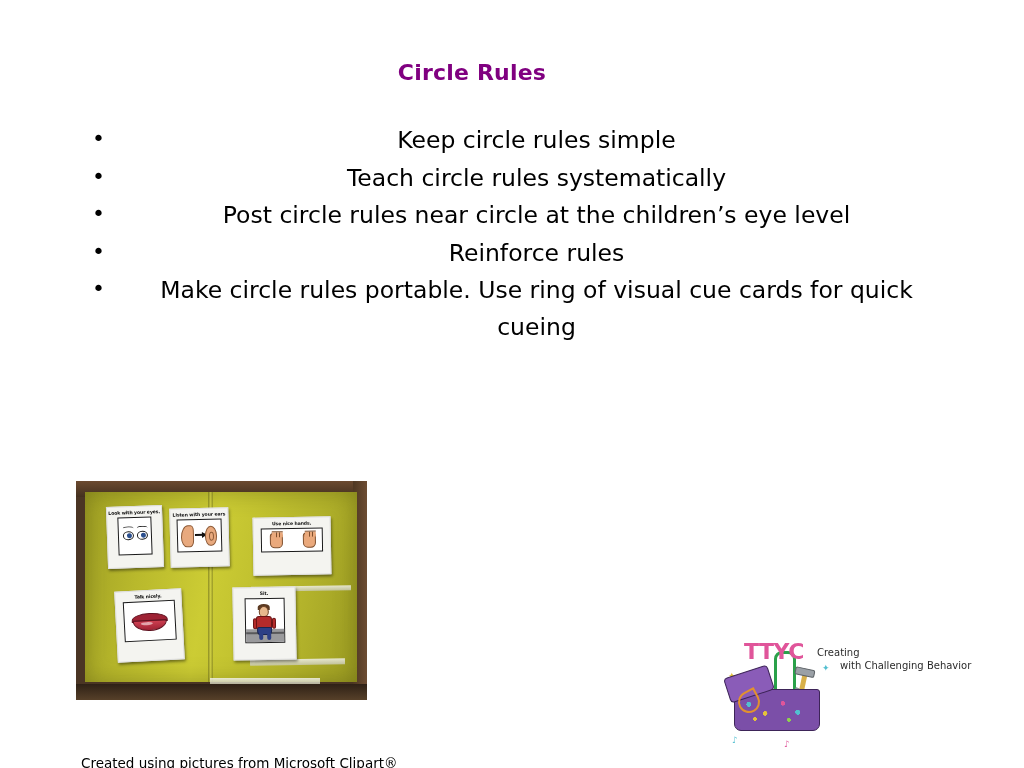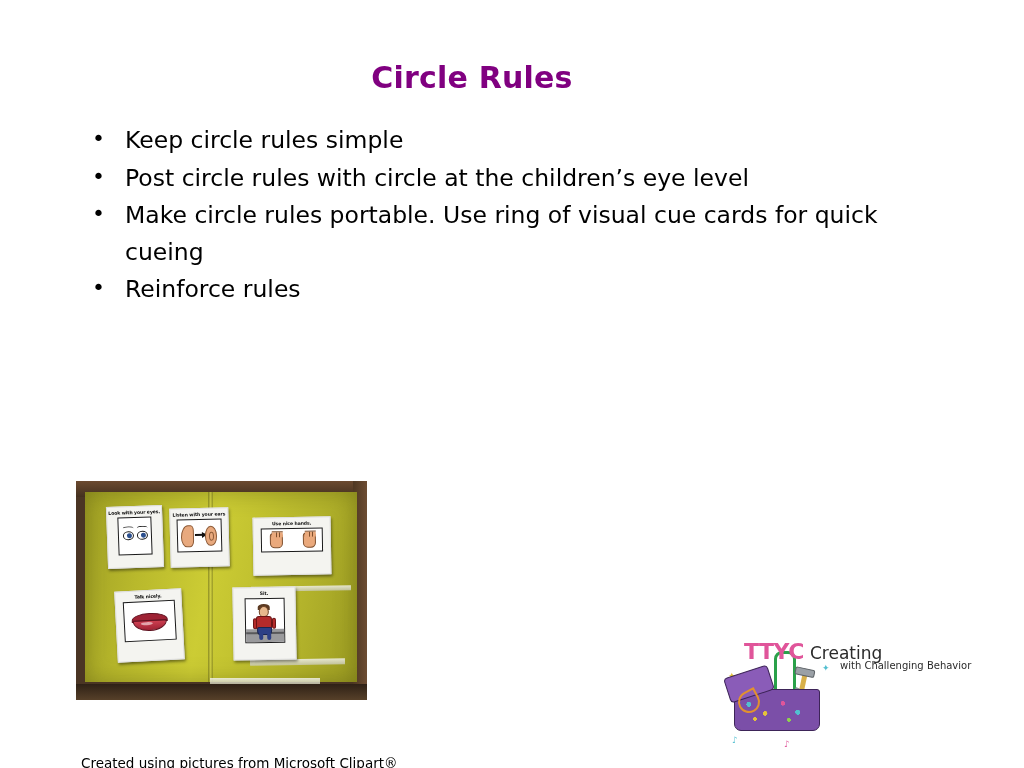--- a/index.html
+++ b/index.html
@@ -16,21 +16,21 @@
     position: relative;
   }
 
   
   #slide-title {
     position: absolute;
     top: 60px;
     left: 0;
     width: 944px;
     text-align: center;
-    font-size: 30px;
+    font-size: 22px;
     font-weight: bold;
     color: #800080;
     letter-spacing: 0.2px;
   }
 
   
   #bullet-list {
     position: absolute;
     top: 122px;
     left: 78px;
@@ -39,20 +39,21 @@
     margin: 0;
     padding: 0;
   }
   #bullet-list li {
     position: relative;
     padding-left: 47px;
     font-size: 23.5px;
     line-height: 36.5px;
     color: #000000;
     margin: 0 0 1px 0;
+    text-align: center;
   }
   #bullet-list li::before {
     content: "\2022";
     position: absolute;
     left: 14px;
     top: -1px;
     font-size: 22px;
     line-height: 36.5px;
     color: #000000;
   }
@@ -486,23 +487,23 @@
   .spark.s4 { left: 58px; top: 88px; color: #e0559a; }
 
   
   .logo-text {
     position: absolute;
     left: 84px;
     top: 10px;
     width: 166px;
   }
   .logo-creating {
-    font-size: 17px;
+    font-size: 10px;
     color: #2b2b2b;
-    margin-left: 4px;
+    margin-left: 11px;
     line-height: 12px;
   }
   .logo-line {
     font-size: 21px;
     line-height: 21px;
     font-weight: bold;
     color: #4a90c4;
     white-space: nowrap;
     letter-spacing: -0.4px;
   }
@@ -516,23 +517,24 @@
     white-space: nowrap;
   }
 </style>
 </head>
 <body>
 
 <div id="slide-title">Circle Rules</div>
 
 <ul id="bullet-list">
   <li>Keep circle rules simple</li>
-  <li>Post circle rules with circle at the children’s eye level</li>
+  <li>Teach circle rules systematically</li>
+  <li>Post circle rules near circle at the children’s eye level</li>
+  <li>Reinforce rules</li>
   <li>Make circle rules portable.  Use ring of visual cue cards for quick cueing</li>
-  <li>Reinforce rules</li>
 </ul>
 
 <div id="photo">
   <div class="wood-top"></div>
   <div class="wood-right"></div>
   <div class="wood-bottom"></div>
 
   <div class="folder">
     <div class="crease"></div>
     <div class="pocket pocket-a"></div>

